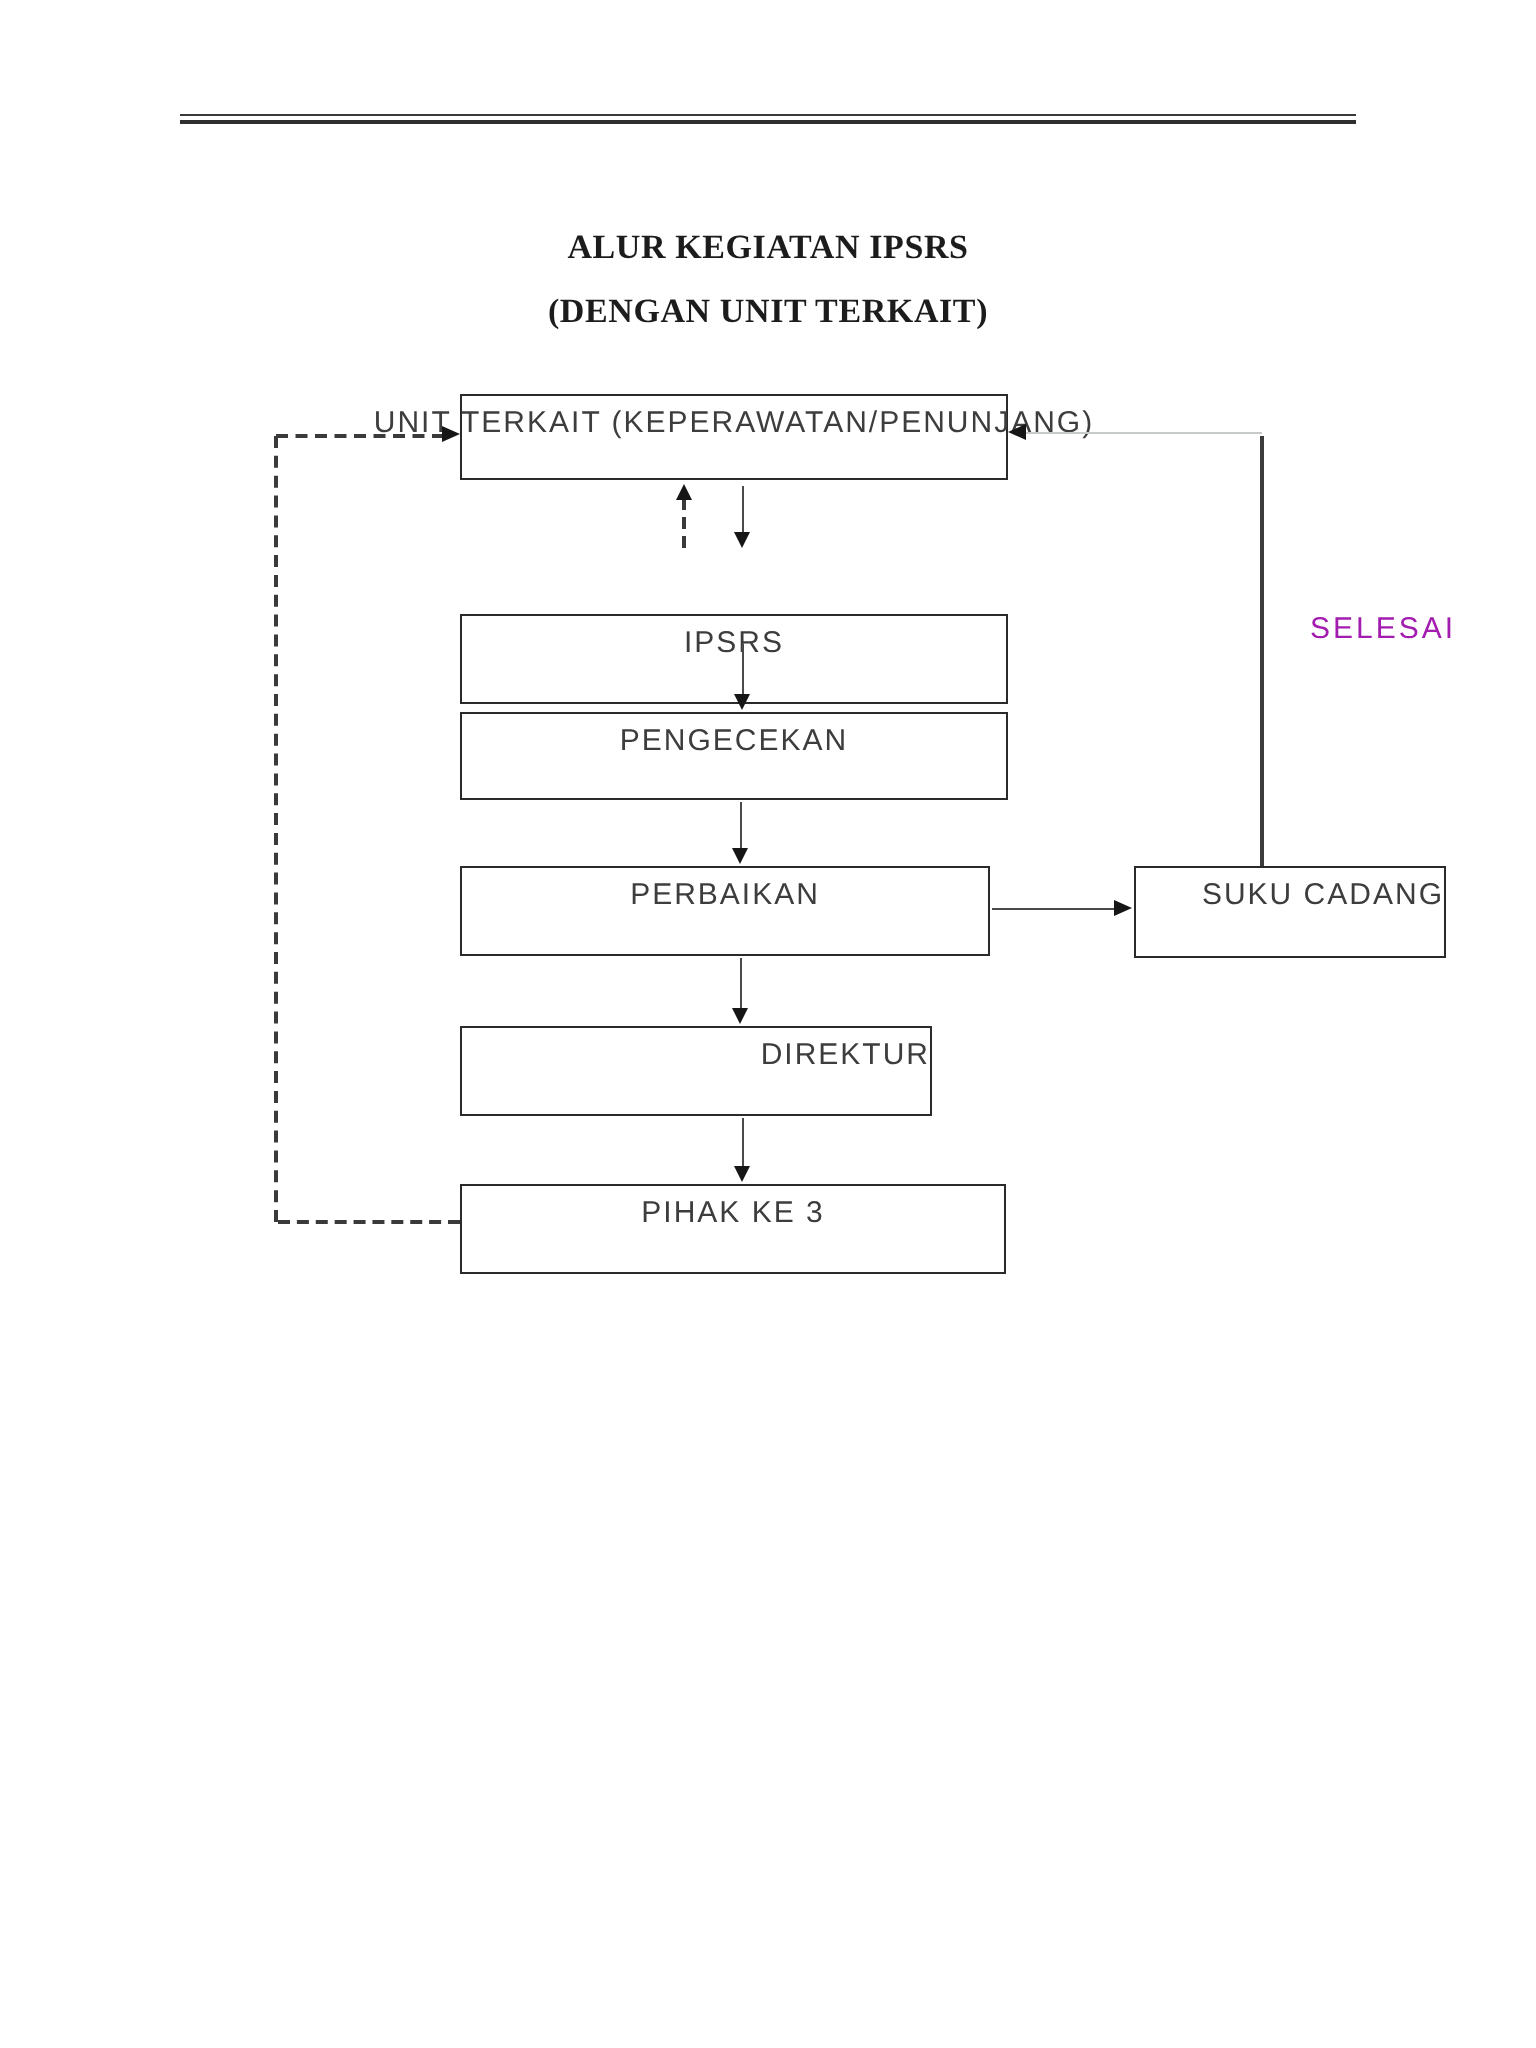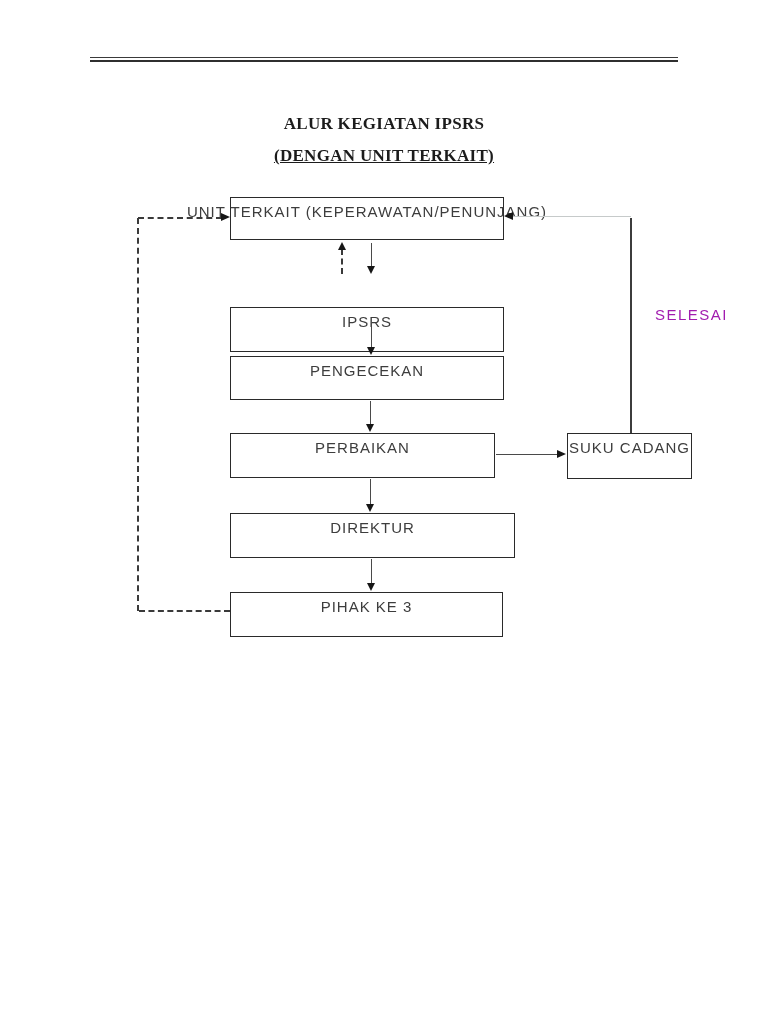--- a/index.html
+++ b/index.html
@@ -16,21 +16,21 @@
     border-top:1.4px solid #3a3a3a;
     border-bottom:2.4px solid #2f2f2f;
   }
   .title{
     position:absolute;left:0;width:768px;text-align:center;
     font-family:"Liberation Serif", serif;
     font-weight:bold;font-size:17px;color:#1c1c1c;letter-spacing:0.3px;
     white-space:nowrap;
   }
   .t1{top:114px;}
-  .t2{top:146px;text-decoration:underline;}
+  .t2{top:146px;}
   
   .node{
     position:absolute;box-sizing:border-box;
     border:1.5px solid #2a2a2a;background:#ffffff;
     display:flex;justify-content:center;align-items:flex-start;
     padding-top:5px;
     font-size:15px;color:#3d3d3d;letter-spacing:1px;white-space:nowrap;
   }
   .floating-label{
     position:absolute;font-size:15px;color:#a21caf;letter-spacing:1.5px;white-space:nowrap;
@@ -75,29 +75,29 @@
   </div>
 
   <div class="node" style="left:230px;top:433px;width:265px;height:45px;">
     <span>PERBAIKAN</span>
   </div>
 
   <div class="node" style="left:230px;top:356px;width:274px;height:44px;">
     <span>PENGECEKAN</span>
   </div>
 
-  <div class="node" style="left:230px;top:513px;width:285px;height:45px;">
+  <div class="node" style="left:230px;top:513px;width:236px;height:45px;justify-content:flex-end;">
     <span>DIREKTUR</span>
   </div>
 
   <div class="node" style="left:230px;top:592px;width:273px;height:45px;">
     <span>PIHAK KE 3</span>
   </div>
 
-  <div class="node" style="left:567px;top:433px;width:125px;height:46px;">
+  <div class="node" style="left:567px;top:433px;width:156px;height:46px;justify-content:flex-end;">
     <span>SUKU CADANG</span>
   </div>
 
   <div class="floating-label" style="left:655px;top:306px;">SELESAI</div>
 
   <div class="arrow-down" style="left:367px;top:243px;height:31px;">
     <div class="shaft"></div>
     <div class="head"></div>
   </div>
   <div class="arrow-down" style="left:367px;top:322px;height:33px;">

